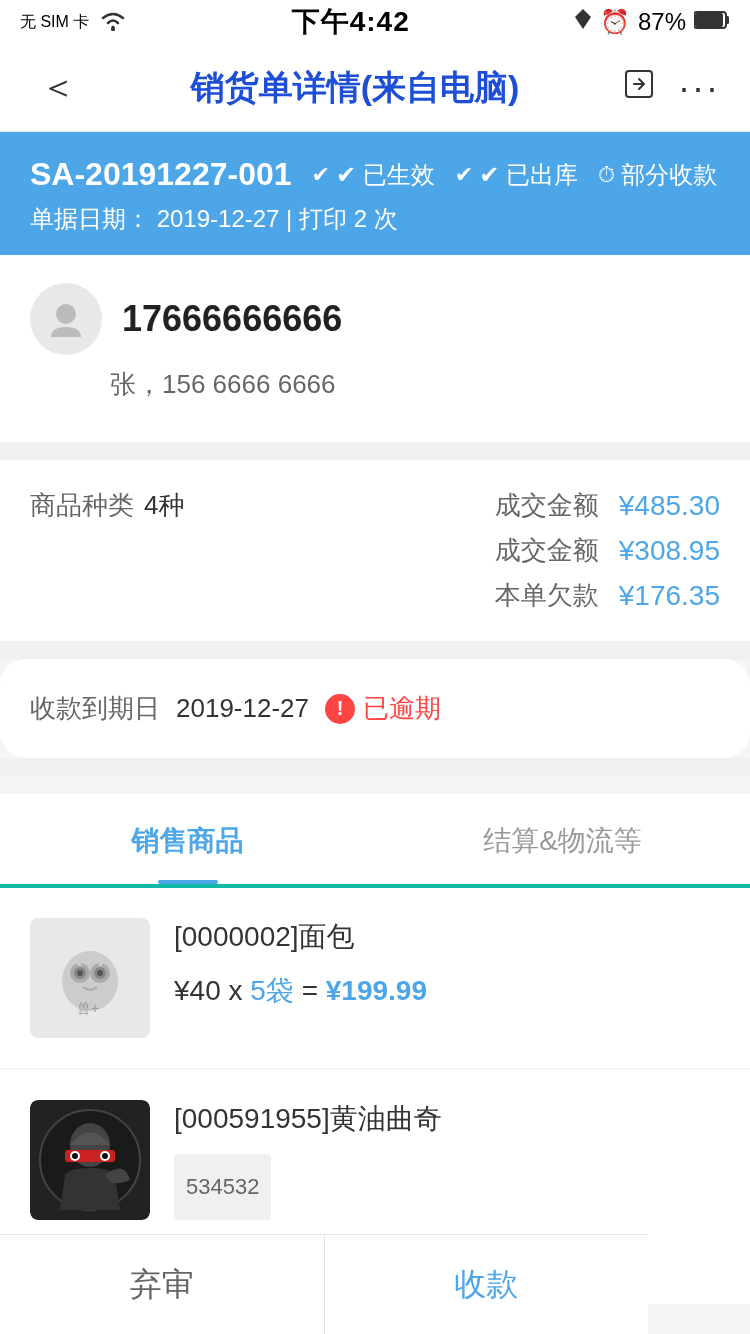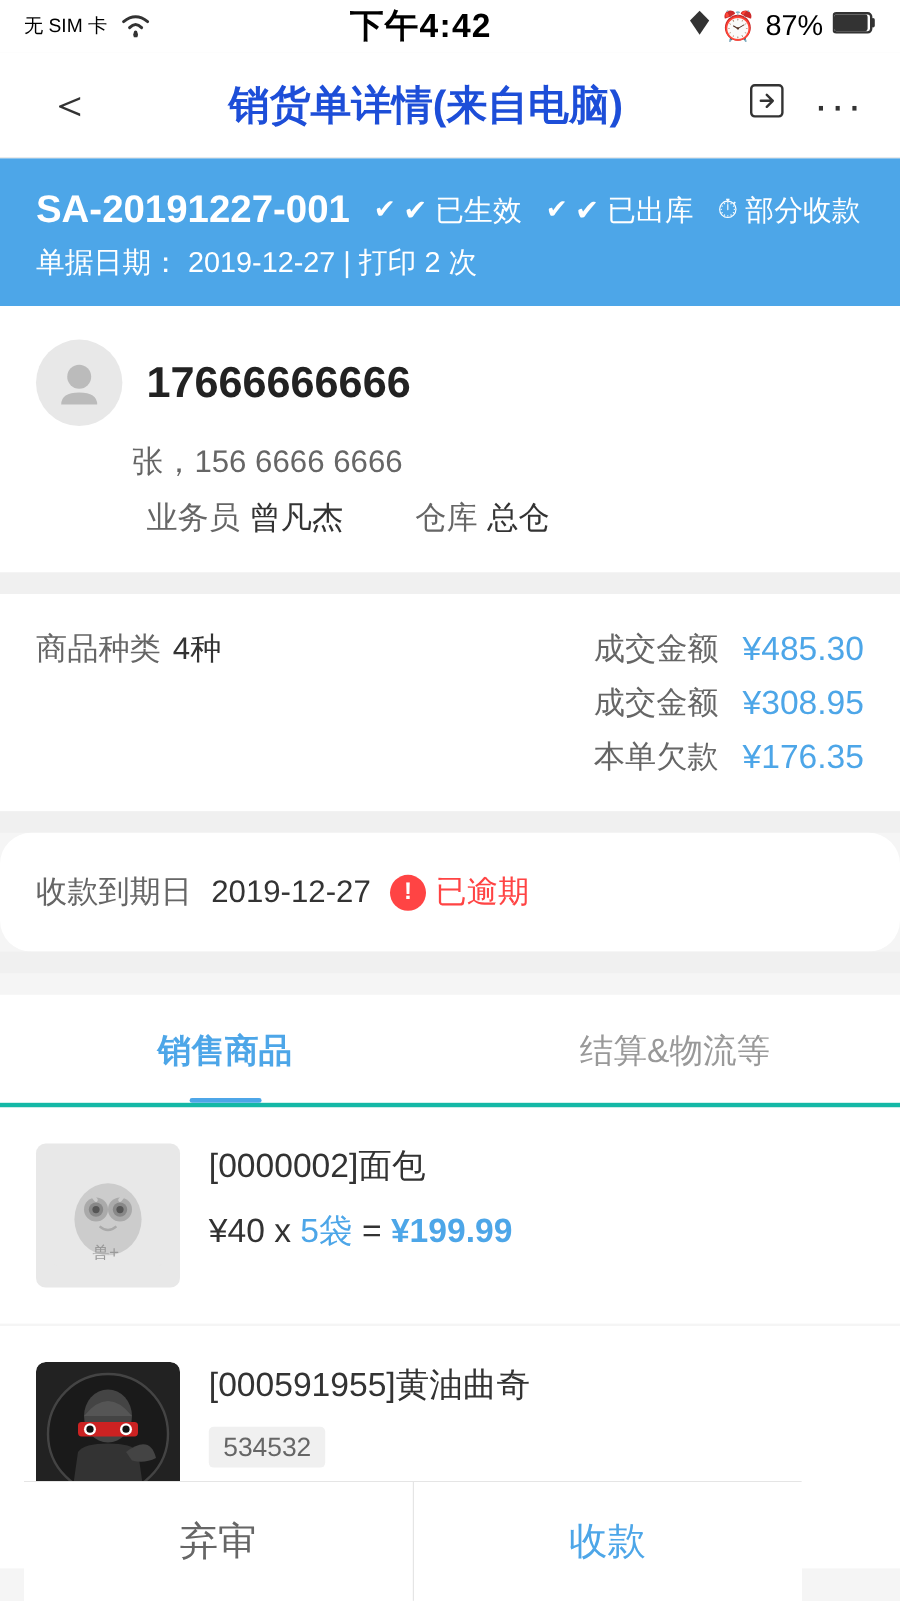--- a/index.html
+++ b/index.html
@@ -301,21 +301,21 @@
     .product-name {
       font-size: 28px;
       color: #333;
       margin-bottom: 16px;
       font-weight: 500;
     }
     .product-sku {
       display: inline-block;
       background: #f0f0f0;
       border-radius: 4px;
-      padding: 4px 12px;
+      padding: 20px 12px;
       font-size: 22px;
       color: #666;
       margin-bottom: 16px;
     }
     .product-price-row {
       font-size: 28px;
       color: #333;
     }
     .price-blue {
       color: #4DA6E8;
@@ -328,21 +328,20 @@
     
     .bottom-bar {
       position: fixed;
       bottom: 0;
       left: 0;
       width: 648px;
       height: 100px;
       background: #fff;
       border-top: 1px solid #e5e5e5;
       display: flex;
-      margin-left: 20px;
     }
     .bottom-btn {
       flex: 1;
       display: flex;
       align-items: center;
       justify-content: center;
       font-size: 32px;
       font-weight: 500;
       cursor: pointer;
     }
@@ -430,30 +429,20 @@
   <div class="customer-row">
     <div class="avatar">
       <svg width="40" height="40" viewBox="0 0 40 40">
         <circle cx="20" cy="15" r="10" fill="#bbb"></circle>
         <path d="M5 38 Q5 28 20 28 Q35 28 35 38" fill="#bbb"></path>
       </svg>
     </div>
     <span class="customer-name">17666666666</span>
   </div>
   <div class="customer-sub">张，156 6666 6666</div>
-  <div class="customer-info-row">
-    <div class="info-group">
-      <span class="info-label">业务员</span>
-      <span class="info-value">曾凡杰</span>
-    </div>
-    <div class="info-group">
-      <span class="info-label">仓库</span>
-      <span class="info-value">总仓</span>
-    </div>
-  </div>
 </div>
 
 <div class="section-divider"></div>
 
 <div class="stats-section">
   <div class="stats-row">
     <div class="stats-left">
       <span class="stats-label">商品种类</span>
       <span class="stats-count">4种</span>
     </div>

